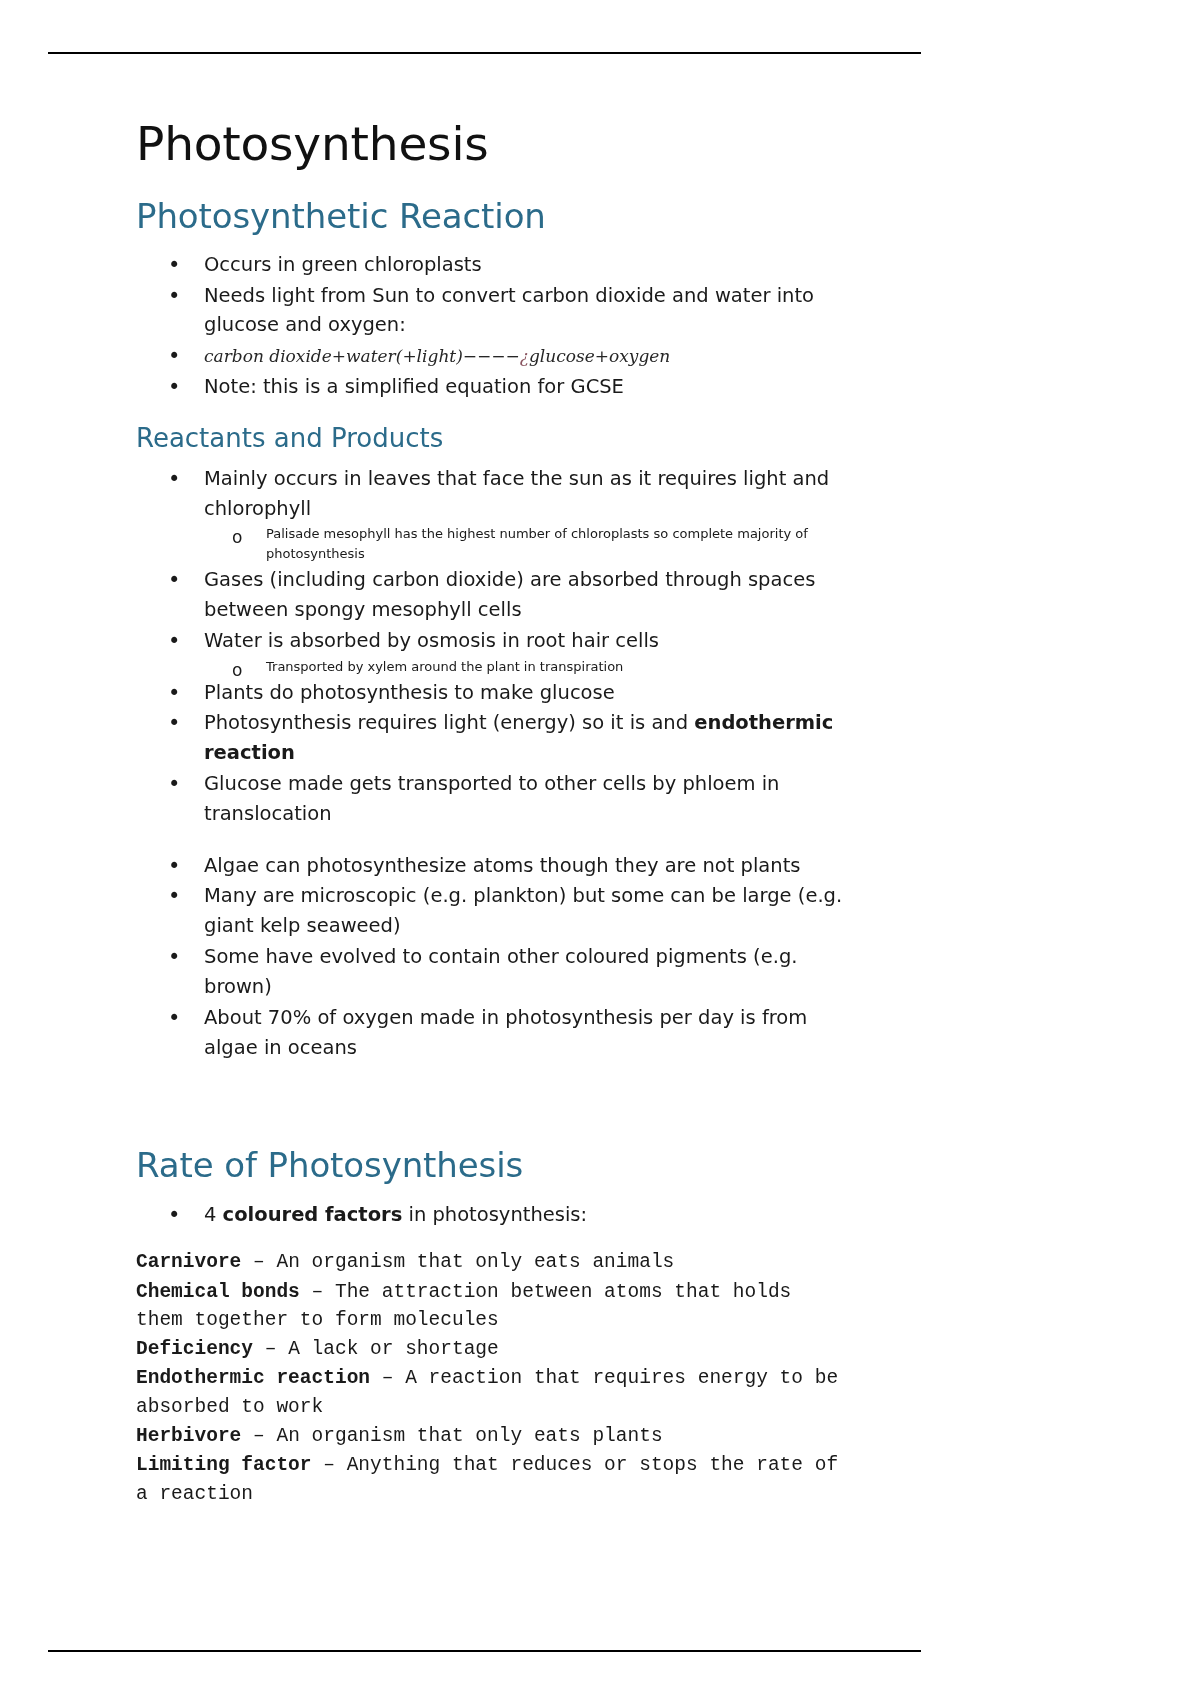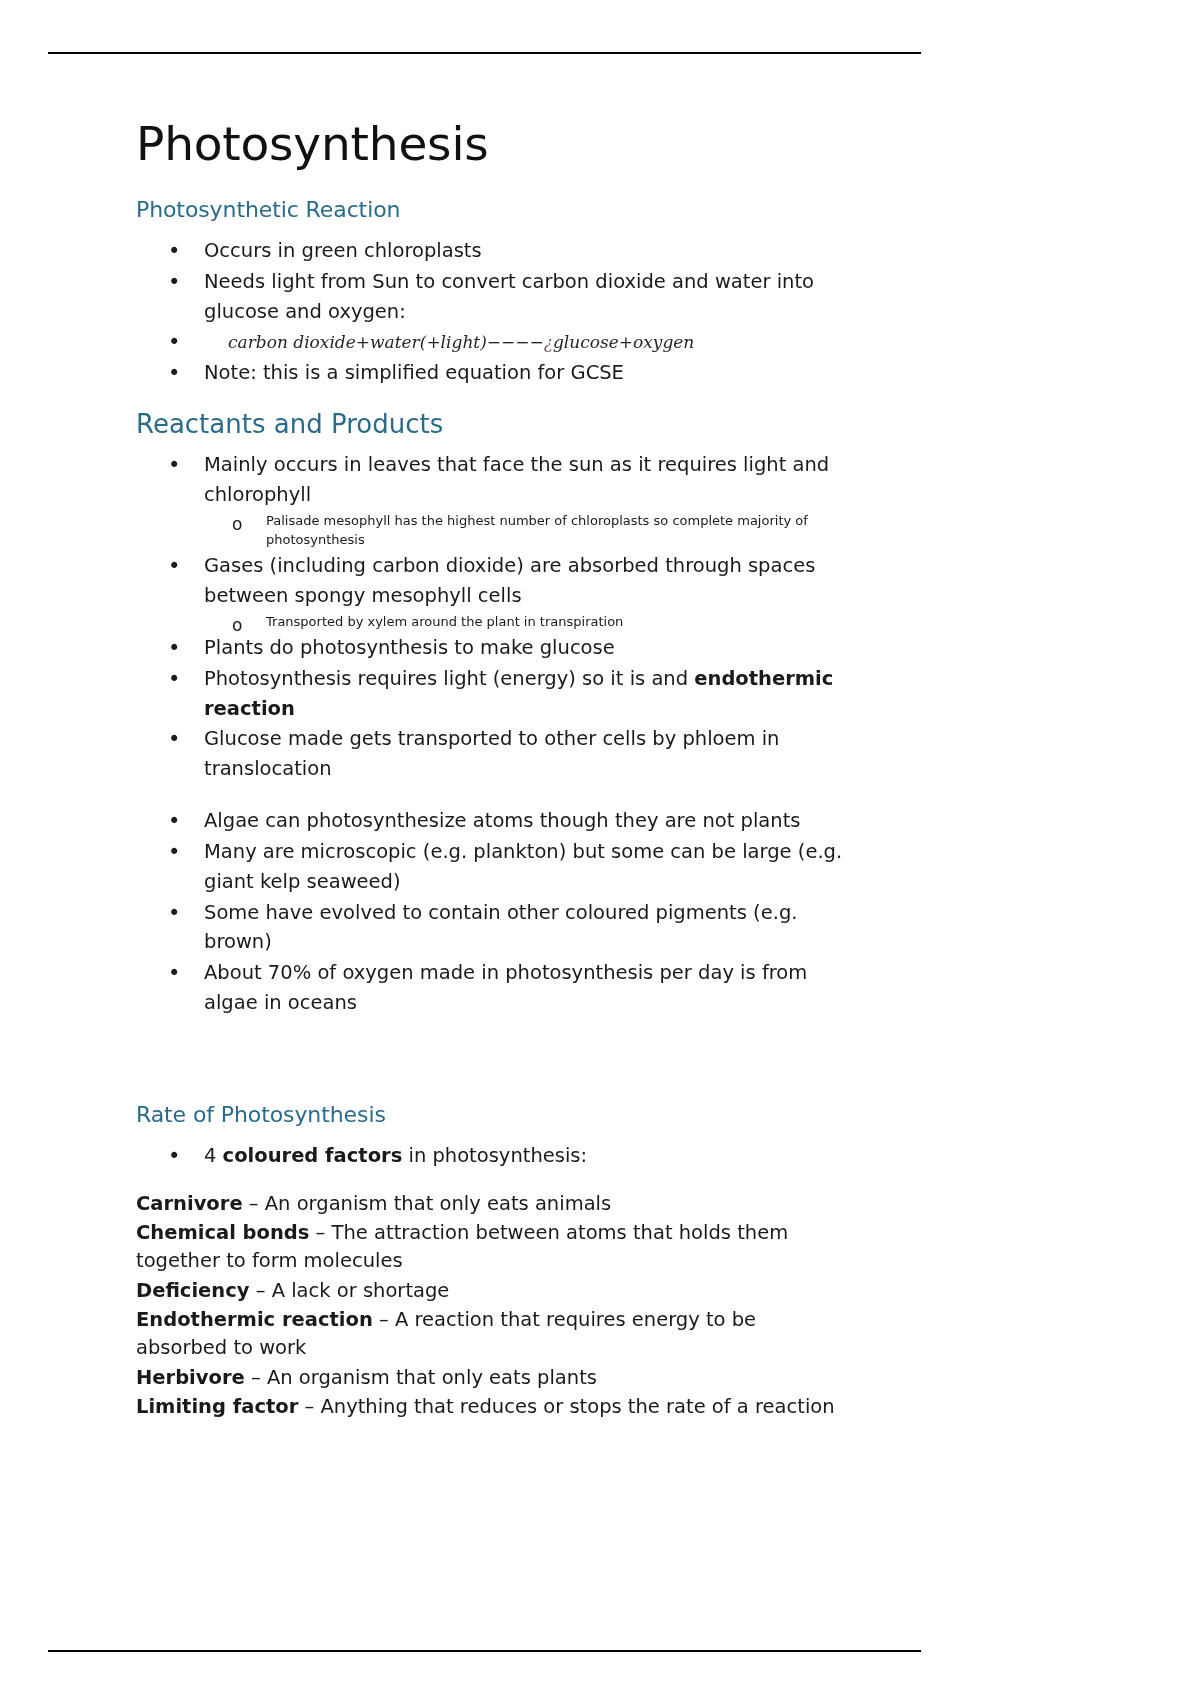--- a/index.html
+++ b/index.html
@@ -41,21 +41,21 @@
   h1.doc-title {
     font-size: 47px;
     font-weight: 400;
     line-height: 1.12;
     margin: 0 0 26px 0;
     color: #111111;
     letter-spacing: -0.2px;
   }
 
   h2.sec-head {
-    font-size: 22px;
+    font-size: 34px;
     font-weight: 400;
     line-height: 1.15;
     margin: 0 0 14px 0;
     color: #2b6b8a;
     letter-spacing: -0.1px;
   }
 
   h3.sub-head {
     font-size: 26px;
     font-weight: 400;
@@ -114,38 +114,38 @@
     color: #1a1a1a;
   }
 
   .eq {
     font-family: "DejaVu Serif", serif;
     font-style: italic;
     font-size: 17px;
     line-height: 1.5;
     color: #262626;
     white-space: nowrap;
-    margin-left: 24px;
   }
   .eq sub {
     font-size: 0.68em;
     vertical-align: -0.28em;
     font-style: italic;
   }
   .eq .op { font-style: normal; }
   .eq .qm { color: #8a5560; font-style: italic; }
 
   .rate-list > li {
     padding-left: 76px;
     font-size: 19.5px;
   }
   .rate-list > li::before { left: 42px; }
 
   .glossary {
     margin-top: 19px;
+    font-family: Liberation Mono, monospace;
   }
   .gloss-line {
     font-size: 19.5px;
     line-height: 1.45;
     margin: 0 0 1px 0;
     color: #1a1a1a;
   }
   .gloss-line b { font-weight: 700; }
 
   b, strong { font-weight: 700; }
@@ -177,20 +177,21 @@
     <div class="block">
       <h3 class="sub-head">Reactants and Products</h3>
       <ul class="bullets">
         <li>Mainly occurs in leaves that face the sun as it requires light and chlorophyll</li>
         <li class="nomark">
           <ul class="sub">
             <li>Palisade mesophyll has the highest number of chloroplasts so complete majority of photosynthesis</li>
           </ul>
         </li>
         <li>Gases (including carbon dioxide) are absorbed through spaces between spongy mesophyll cells</li>
+        <li>Water is absorbed by osmosis in root hair cells</li>
         <li class="nomark">
           <ul class="sub">
             <li>Transported by xylem around the plant in transpiration</li>
           </ul>
         </li>
         <li>Plants do photosynthesis to make glucose</li>
         <li><span>Photosynthesis requires light (energy) so it is and </span><b>endothermic reaction</b></li>
         <li>Glucose made gets transported to other cells by phloem in translocation</li>
       </ul>
     </div>

